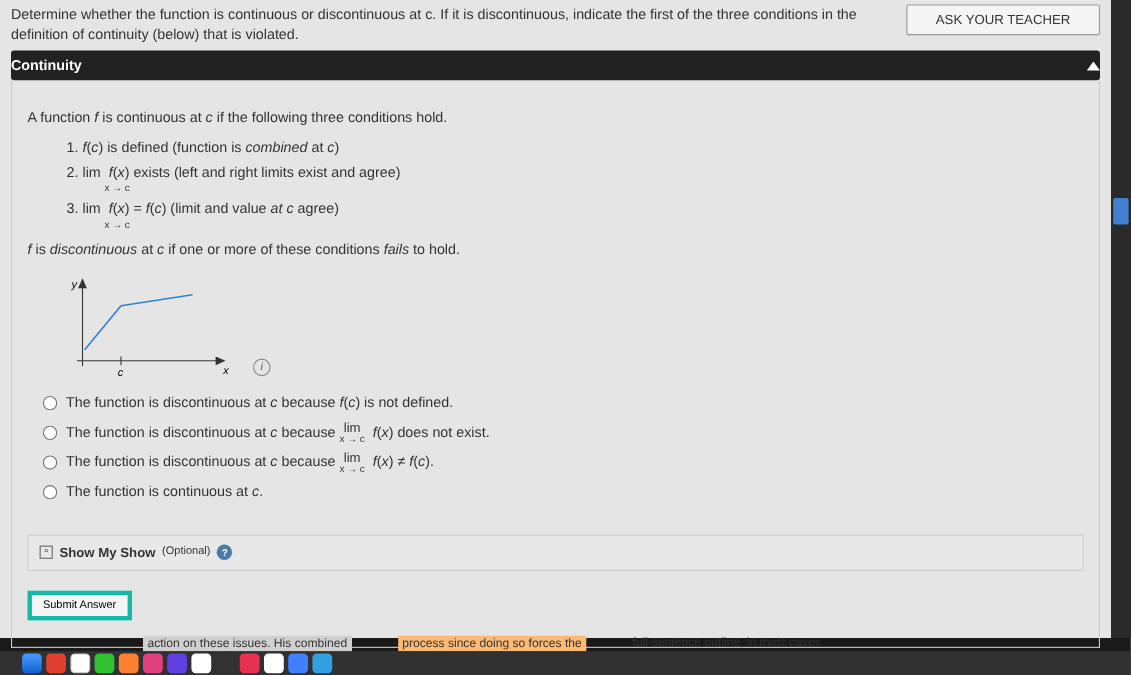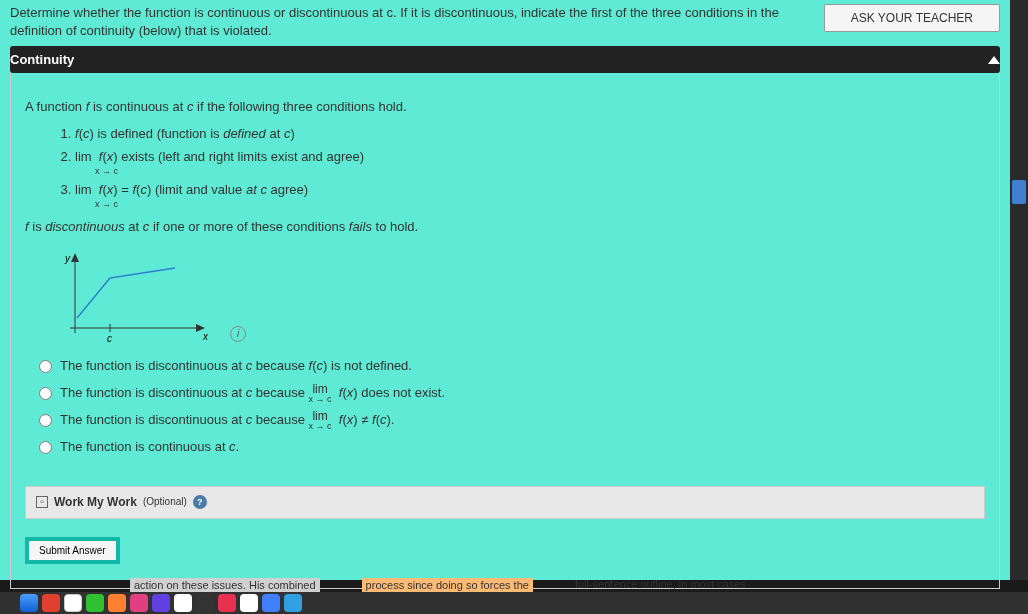--- a/index.html
+++ b/index.html
@@ -5,21 +5,21 @@
     * { margin: 0; padding: 0; box-sizing: border-box; }
     body {
       font-family: Arial, Helvetica, sans-serif;
       background: #1a1a1a;
       width: 1028px;
       height: 614px;
       overflow: hidden;
       position: relative;
     }
     .page-container {
-      background: #5eead4;
+      background: #e5e5e5;
       width: 1010px;
       height: 580px;
       position: relative;
       padding: 4px 10px;
     }
     .top-row {
       display: flex;
       justify-content: space-between;
       align-items: flex-start;
       margin-bottom: 4px;
@@ -209,21 +209,21 @@
   </div>
 
   <div class="continuity-header">
     <span>Continuity</span>
     <span class="collapse-triangle"></span>
   </div>
 
   <div class="continuity-body">
     <div>A function <span class="italic">f</span> is continuous at <span class="italic">c</span> if the following three conditions hold.</div>
     <ol class="conditions-list">
-      <li><span class="italic">f</span>(<span class="italic">c</span>) is defined (function is <span class="italic">defined</span> at <span class="italic">c</span>)</li>
+      <li><span class="italic">f</span>(<span class="italic">c</span>) is defined (function is <span class="italic">combined</span> at <span class="italic">c</span>)</li>
       <li>
         <span>lim &nbsp;<span class="italic">f</span>(<span class="italic">x</span>) exists (left and right limits exist and agree)</span>
         <span class="limit-sub">x → c</span>
       </li>
       <li>
         <span>lim &nbsp;<span class="italic">f</span>(<span class="italic">x</span>) = <span class="italic">f</span>(<span class="italic">c</span>) (limit and value <span class="italic">at c</span> agree)</span>
         <span class="limit-sub">x → c</span>
       </li>
     </ol>
     <div><span class="italic">f</span> is <span class="italic">discontinuous</span> at <span class="italic">c</span> if one or more of these conditions <span class="italic">fails</span> to hold.</div>
@@ -266,21 +266,21 @@
         </span>
       </div>
       <div class="option-row">
         <input type="radio" name="ans" style="">
         <span class="option-text">The function is continuous at <span class="italic">c</span>.</span>
       </div>
     </div>
 
     <div class="show-work-bar">
       <span class="show-work-icon">▫</span>
-      <b>Work My Work</b>
+      <b>Show My Show</b>
       <span style="font-size:10px;">(Optional)</span>
       <span class="help-icon">?</span>
     </div>
 
     <button class="submit-btn">Submit Answer</button>
   </div>
 </div>
 
 <div class="bottom-strip">
   <span class="highlight1">action on these issues. His combined</span>

